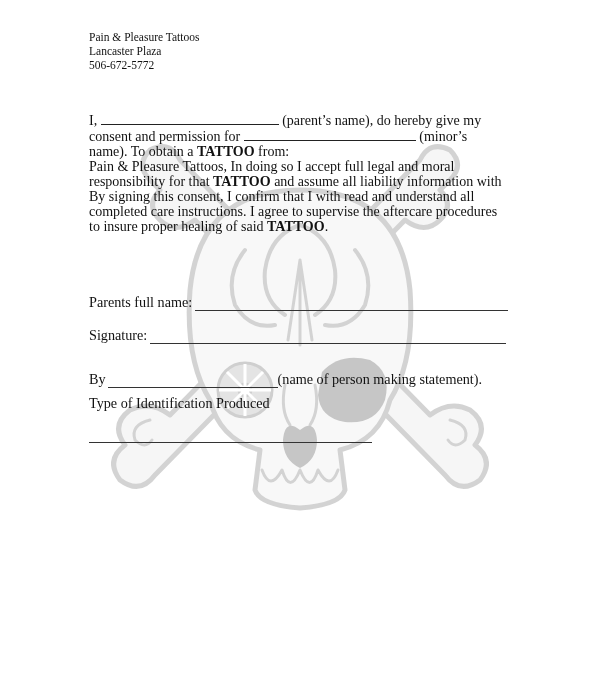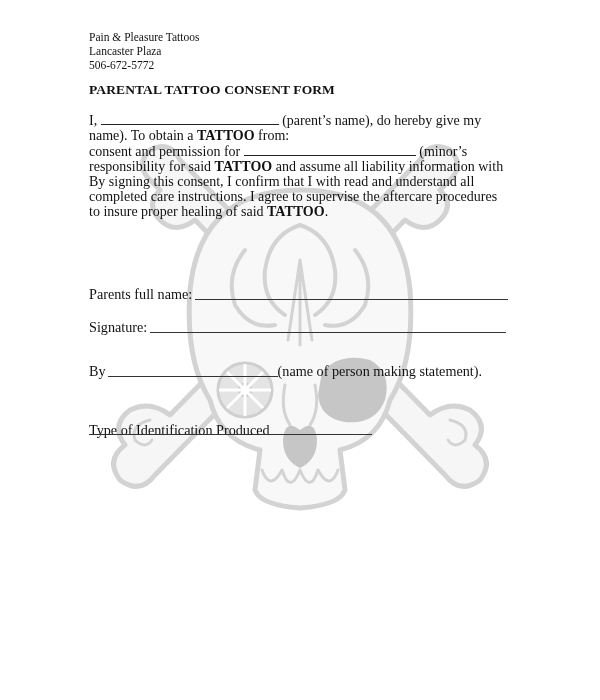--- a/index.html
+++ b/index.html
@@ -62,21 +62,22 @@
       height: 12px;
       vertical-align: baseline;
     }
     b { font-weight: bold; }
     .field-row {
       position: absolute;
       left: 89px;
       font-size: 14.2px;
       white-space: nowrap;
       display: flex;
-      align-items: flex-start;
+      align-items: flex-end;
+      margin-top: 8px;
     }
     .field-line {
       display: inline-block;
       border-bottom: 1px solid #333;
       height: 13px;
       margin-left: 3px;
     }
   </style>
 </head>
 <body>
@@ -116,34 +117,34 @@
 </svg>
 
 <div class="page">
 
   <div class="header">
     <div>Pain &amp; Pleasure Tattoos</div>
     <div>Lancaster Plaza</div>
     <div>506-672-5772</div>
   </div>
 
-  <div class="title">PARENTAL TATTOO CONSENT FORM</div>
 
   <div class="body-text">
     <span class="line">
       <span>I, </span><span class="blank" style="width:178px"></span><span> (parent’s name), do hereby give my</span>
     </span>
     <span class="line">
-      <span>name). To obtain a </span><b>TATTOO</b><span> from:</span>
-    </span>
-    <span class="line">
       <span>consent and permission for </span><span class="blank" style="width:172px"></span><span> (minor’s</span>
     </span>
     <span class="line">
-      <span>responsibility for said </span><b>TATTOO</b><span> and assume all liability information with</span>
+      <span>name). To obtain a </span><b>TATTOO</b><span> from:</span>
+    </span>
+    <span class="line">Pain &amp; Pleasure Tattoos, In doing so I accept full legal and moral</span>
+    <span class="line">
+      <span>responsibility for that </span><b>TATTOO</b><span> and assume all liability information with</span>
     </span>
     <span class="line">By signing this consent, I confirm that I with read and understand all</span>
     <span class="line">completed care instructions. I agree to supervise the aftercare procedures</span>
     <span class="line">
       <span>to insure proper healing of said </span><b>TATTOO</b><span>.</span>
     </span>
   </div>
 
   <div class="field-row" style="top:286px;">
     <span>Parents full name:</span>
@@ -154,20 +155,20 @@
     <span>By</span>
     <span class="field-line" style="width:170px; margin-left:2px; margin-right:0px;"></span>
     <span>(name of person making statement).</span>
   </div>
 
   <div class="field-row" style="top:319px;">
     <span>Signature:</span>
     <span class="field-line" style="width:356px"></span>
   </div>
 
-  <div class="field-row" style="top:422px;">
+  <div class="field-row" style="top:387px;">
     <span>Type of Identification Produced</span>
   </div>
   <div class="field-row" style="top:421px;">
     <span class="field-line" style="width:283px; margin-left:0;"></span>
   </div>
 
 </div>
 
 </body></html>

